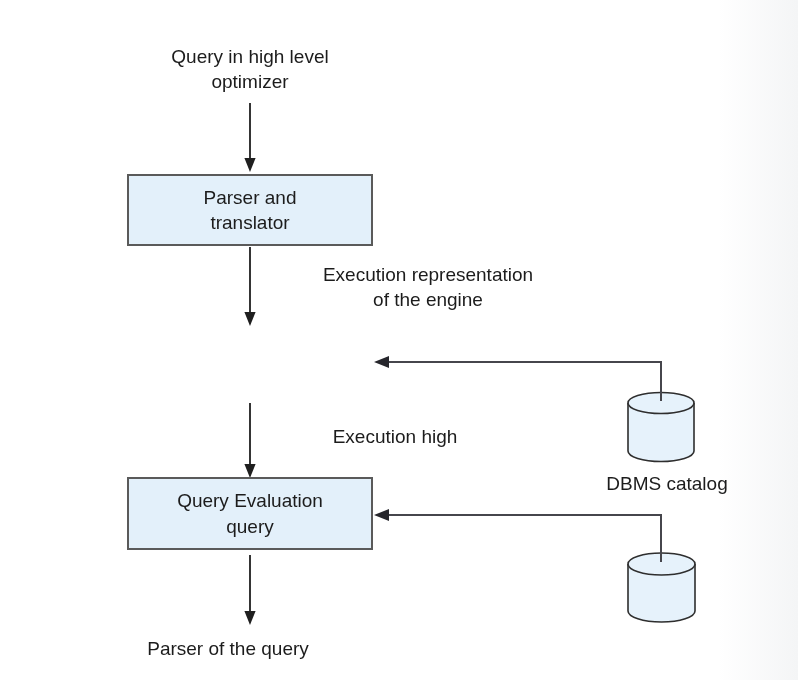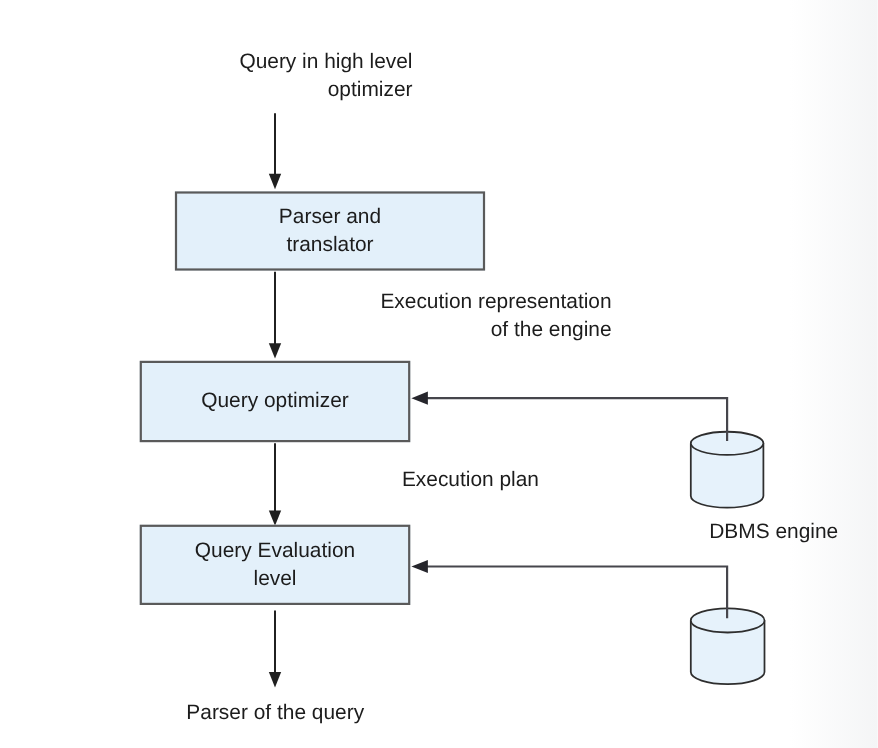--- a/index.html
+++ b/index.html
@@ -30,28 +30,28 @@
     border: 2px solid #5a5a5a;
     display: flex;
     flex-direction: column;
     align-items: center;
     justify-content: center;
     font-size: 19px;
     line-height: 1.32;
     text-align: center;
     color: #1c1c1c;
   }
-  .node-parser     { left: 127px; top: 174px; width: 282px; height: 72px; margin-left: 32px; }
+  .node-parser     { left: 127px; top: 174px; width: 246px; height: 72px; }
   .node-optimizer  { left: 127px; top: 328px; width: 246px; height: 74px; }
   .node-evaluation { left: 127px; top: 465px; width: 246px; height: 73px; margin-top: 12px; }
   .lbl {
     position: absolute;
     font-size: 19px;
     line-height: 1.32;
-    text-align: right;
+    text-align: center;
     color: #1c1c1c;
   }
   .lbl-input    { left: 125px; top: 44px;  width: 250px; }
   .lbl-internal { left: 300px; top: 262px; width: 256px; }
   .lbl-execplan { left: 300px; top: 424px; width: 190px; }
   .lbl-result   { left: 125px; top: 636px; width: 206px; }
   .lbl-catalog  { left: 572px; top: 471px; width: 190px; }
   .lbl-data     { left: 570px; top: 634px; width: 182px; }
 </style>
 </head>
@@ -100,34 +100,31 @@
   <div class="lbl lbl-input">
     <div>Query in high level</div>
     <div>optimizer</div>
   </div>
 
   <div class="lbl lbl-internal">
     <div>Execution representation</div>
     <div>of the engine</div>
   </div>
 
-  <div class="lbl lbl-execplan">Execution plan</div>
+  <div class="lbl lbl-execplan">Execution high</div>
 
   <div class="lbl lbl-result">Parser of the query</div>
 
-  <div class="lbl lbl-catalog">DBMS engine</div>
+  <div class="lbl lbl-catalog">DBMS catalog</div>
 
 
   <div class="node node-parser">
     <div>Parser and</div>
     <div>translator</div>
   </div>
 
-  <div class="node node-optimizer">
-    <div>Query optimizer</div>
-  </div>
 
   <div class="node node-evaluation">
     <div>Query Evaluation</div>
-    <div>level</div>
+    <div>query</div>
   </div>
 
 </div>
 
 </body></html>

